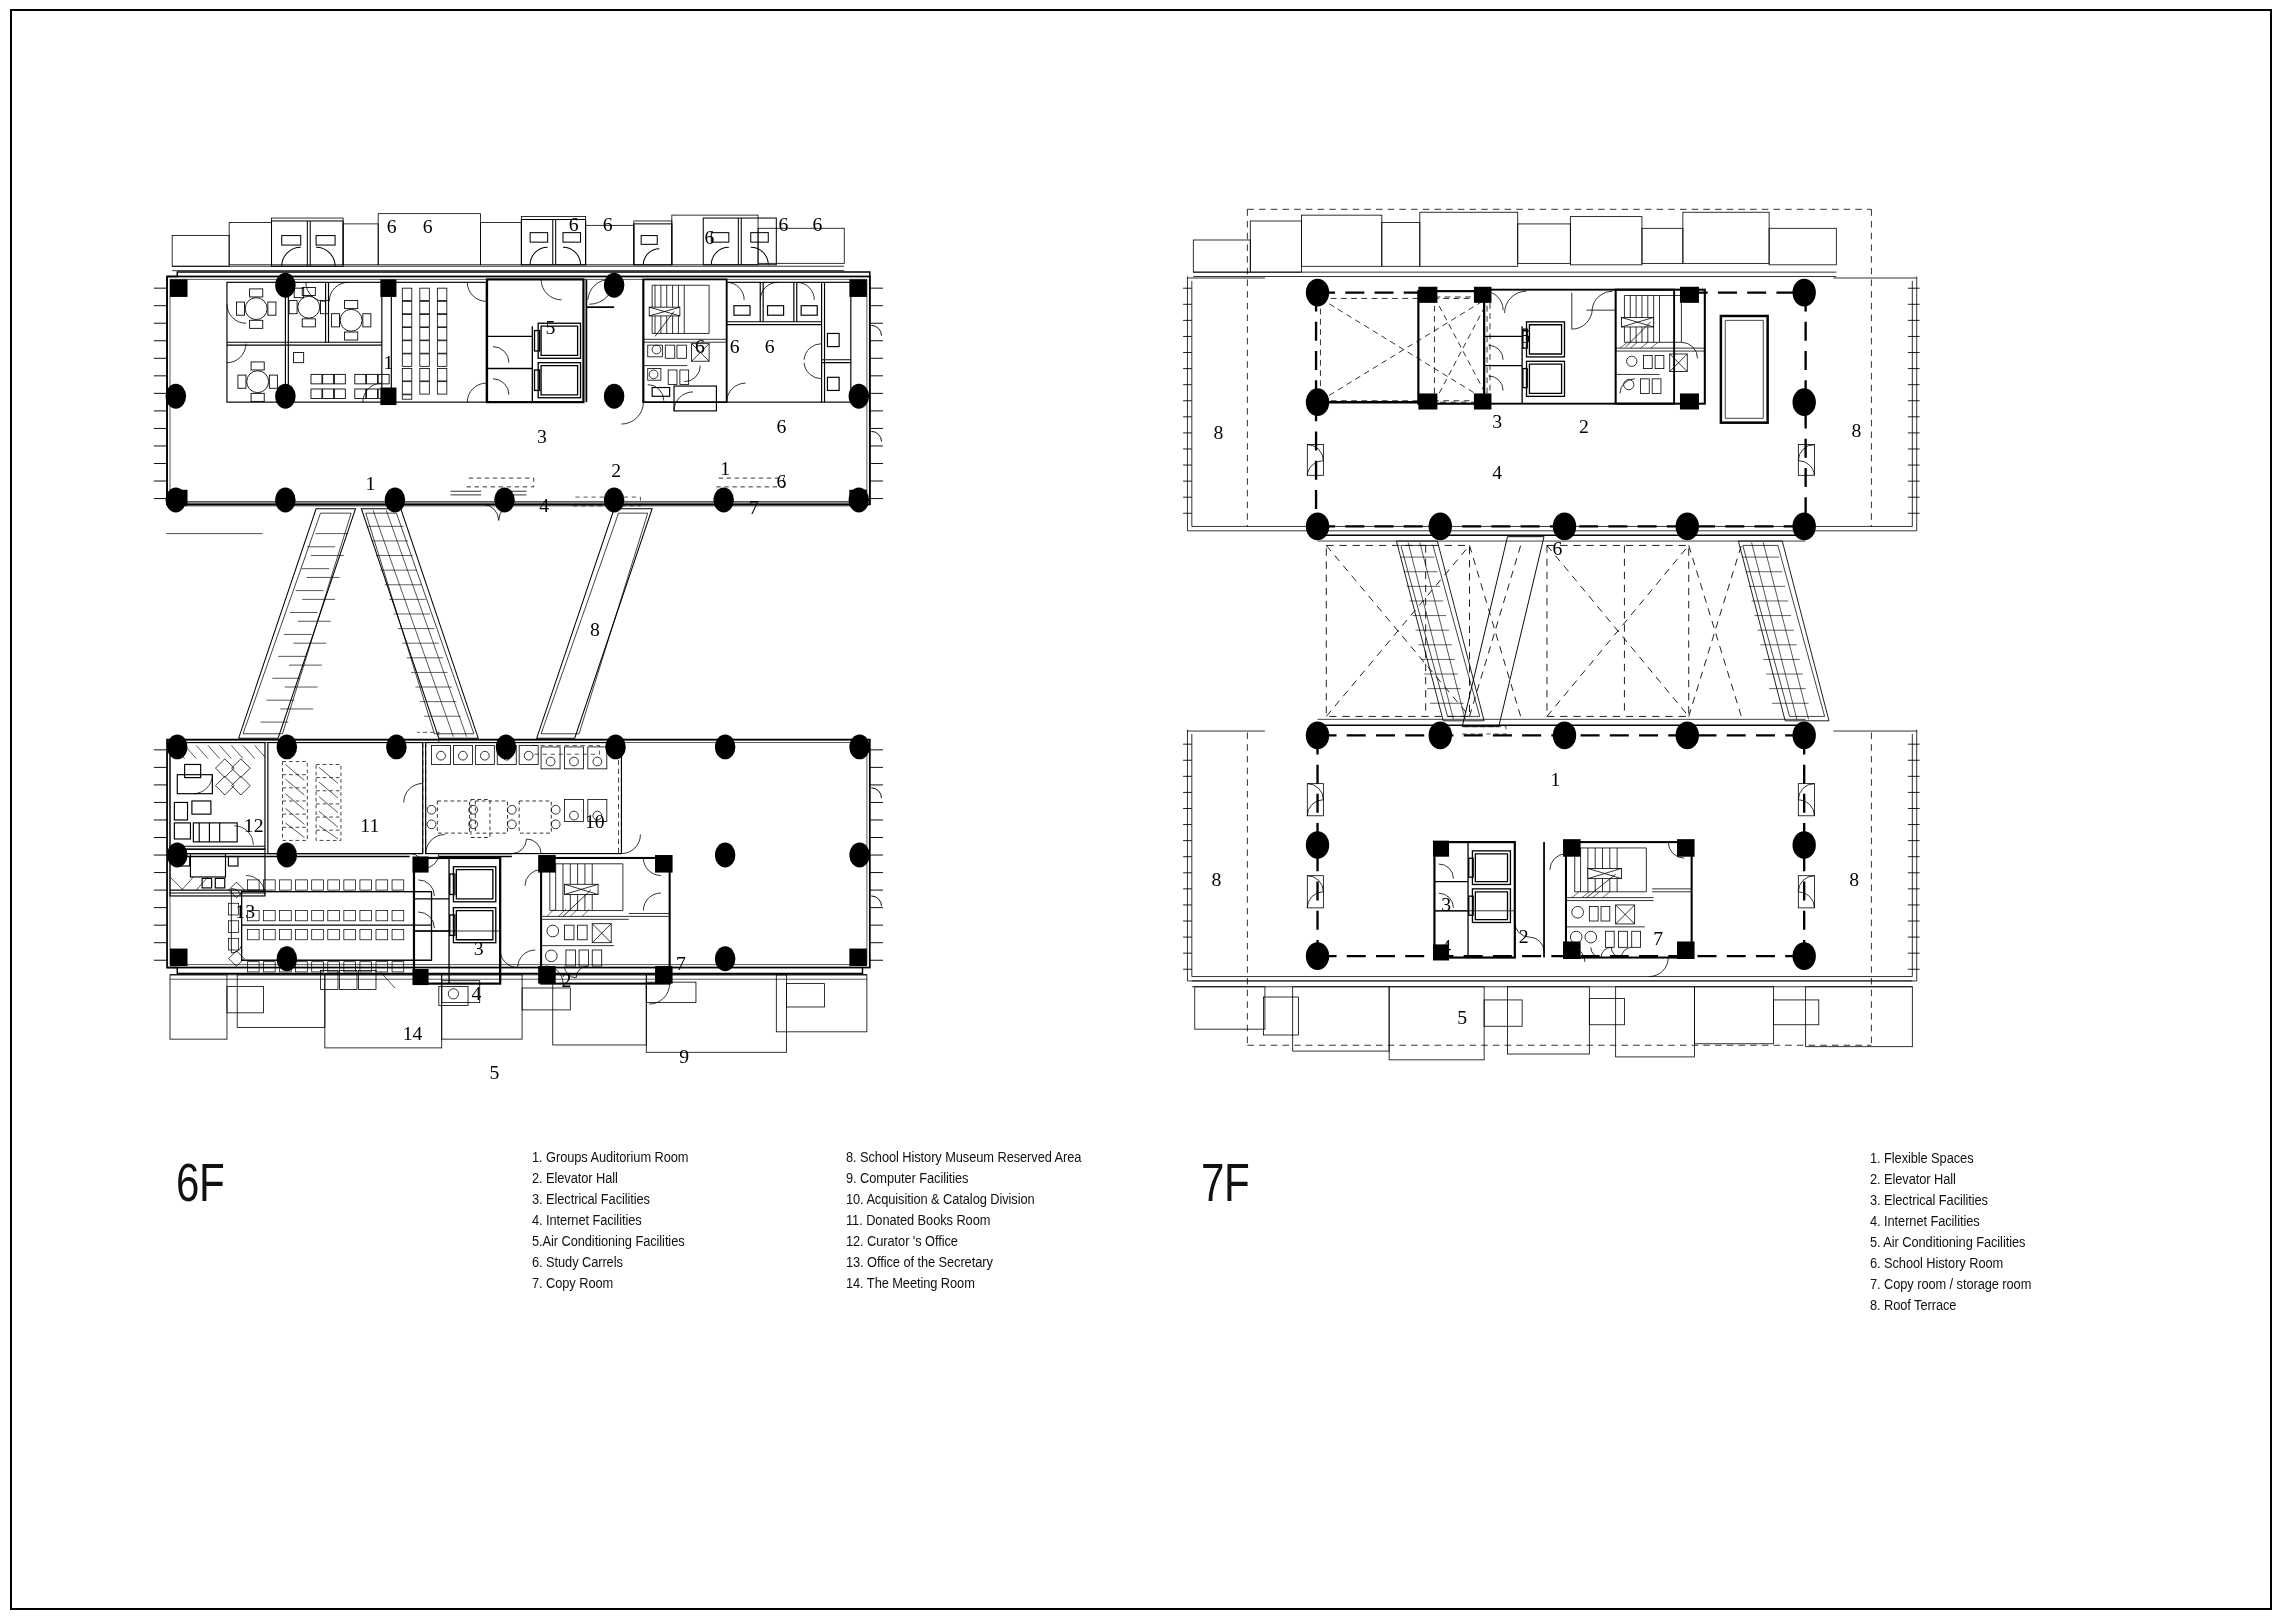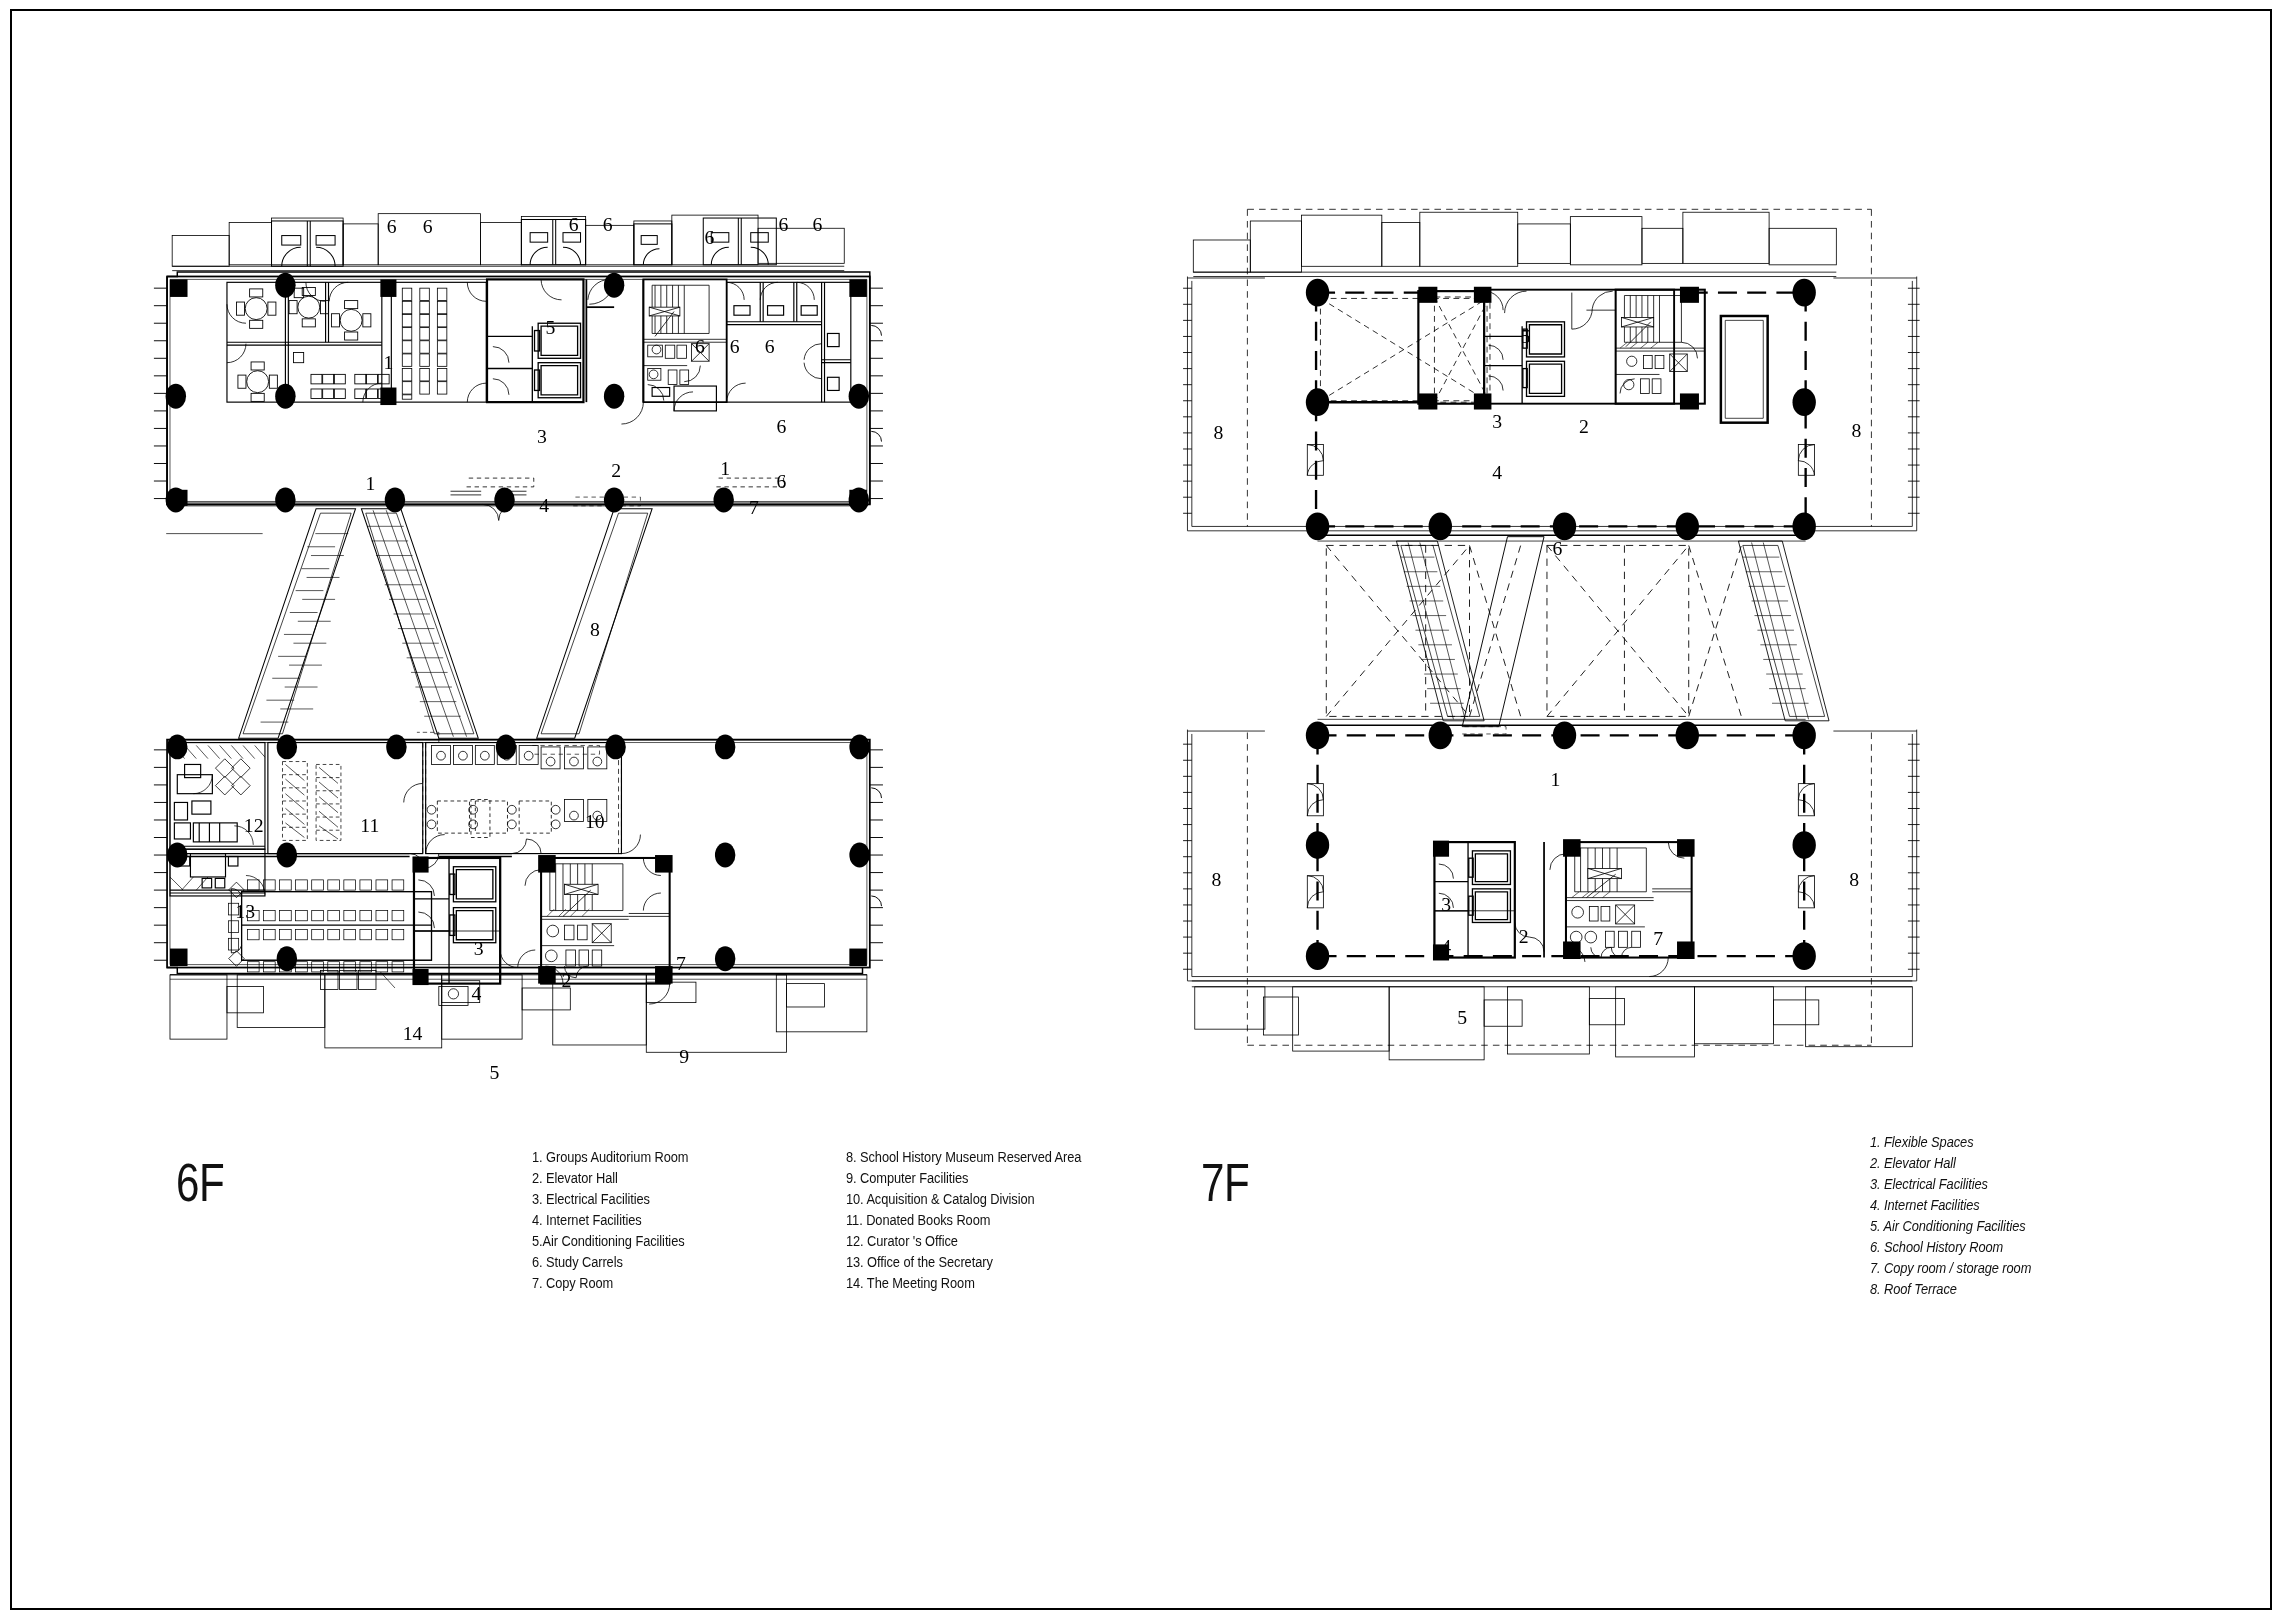--- a/index.html
+++ b/index.html
@@ -74,21 +74,21 @@
     letter-spacing: -0.1px;
   }
 
   #block-6f { left: 176px; top: 1146px; width: 914px; height: 183px; }
   #block-6f .floor-tag { left: 0px; top: 8.8px; }
   #block-6f .legend-cols { left: 356px; top: 0px; }
   #block-6f .legend-col.c1 { width: 257px; }
 
   #block-7f { left: 1201px; top: 1131px; width: 950px; height: 212px; }
   #block-7f .floor-tag { left: 0px; top: 24px; }
-  #block-7f .legend-cols { left: 669px; top: 0px; font-style: italic; }
+  #block-7f .legend-cols { left: 669px; top: 16px; }
 </style>
 </head>
 <body>
 
 <div id="sheet">
 
   <div id="sheet-frame"></div>
 
   <svg id="plan-6f-svg" class="plan-svg" width="862" height="921" viewBox="0 0 1180 1260" xmlns="http://www.w3.org/2000/svg">
     <defs>

